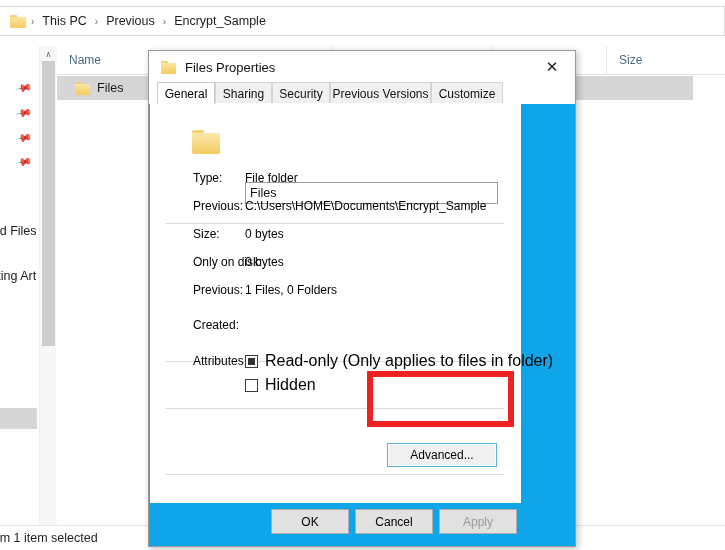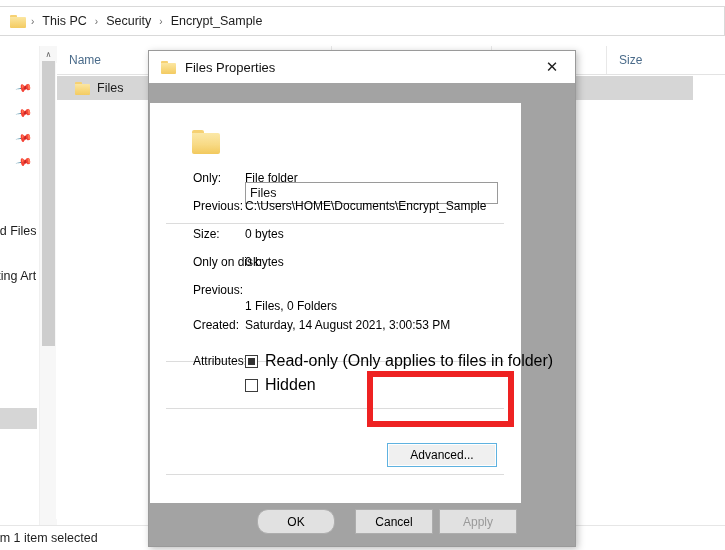--- a/index.html
+++ b/index.html
@@ -190,21 +190,21 @@
     color: #1f1f1f;
     margin-left: -24px;
     white-space: nowrap;
   }
 
   
   #dialog {
     position: absolute;
     left: 148px; top: 50px;
     width: 428px; height: 497px;
-    background: #a3a3a3;
+    background: #0ea5e9;
     border: 1px solid #9a9a9a;
     box-shadow: 2px 2px 7px rgba(0,0,0,0.25);
     box-sizing: border-box;
     font-size: 12px;
     color: #000000;
   }
   #dlg-titlebar {
     position: absolute;
     left: 0; top: 0;
     width: 100%; height: 32px;
@@ -389,35 +389,35 @@
     top: 7px;
     width: 78px; height: 25px;
     background: #e1e1e1;
     border: 1px solid #adadad;
     font-family: "Liberation Sans", sans-serif;
     font-size: 12px;
     color: #000000;
     box-sizing: border-box;
     cursor: default;
   }
-  #btn-ok     { left: 108px; border-radius: 11px; }
+  #btn-ok     { left: 122px; }
   #btn-cancel { left: 206px; }
   #btn-apply  { left: 290px; color: #9a9a9a; }
 </style>
 </head>
 <body>
 
 <div id="explorer">
 
   <div id="addressbar">
     <span id="addr-icon" class="folder-glyph"></span>
     <span class="crumb-sep">›</span>
     <span class="crumb">This PC</span>
     <span class="crumb-sep">›</span>
-    <span class="crumb">Security</span>
+    <span class="crumb">Previous</span>
     <span class="crumb-sep">›</span>
     <span class="crumb">Encrypt_Sample</span>
   </div>
 
   <div id="navpane">
     <div class="nav-item" style="top:4px">
       
     </div>
     <div class="nav-item" style="top:31px">
 
@@ -486,47 +486,53 @@
 </div>
 
 <div id="dialog">
 
   <div id="dlg-titlebar">
     <span id="dlg-icon" class="folder-glyph"></span>
     <span id="dlg-title">Files Properties</span>
     <span id="dlg-close">✕</span>
   </div>
 
+  <div id="tabstrip">
+    <div class="tab active" style="left:8px;  width:58px;">General</div>
+    <div class="tab" style="left:66px; width:57px;">Sharing</div>
+    <div class="tab" style="left:123px;width:58px;">Security</div>
+    <div class="tab" style="left:181px;width:101px;">Previous Versions</div>
+    <div class="tab" style="left:282px;width:72px;">Customize</div>
+  </div>
 
   <div id="dlg-page">
 
     <div id="big-folder"></div>
     <input id="name-input" type="text" value="Files" style="">
 
     <div class="hr" id="hr1"></div>
 
-    <span class="prop-label" style="top:68px">Only:</span>
+    <span class="prop-label" style="top:68px">Type:</span>
     <span class="prop-value" style="top:68px">File folder</span>
 
     <span class="prop-label" style="top:96px">Previous:</span>
     <span class="prop-value" style="top:96px">C:\Users\HOME\Documents\Encrypt_Sample</span>
 
     <span class="prop-label" style="top:124px">Size:</span>
     <span class="prop-value" style="top:124px">0 bytes</span>
 
     <span class="prop-label" style="top:152px">Only on disk:</span>
     <span class="prop-value" style="top:152px">0 bytes</span>
 
     <span class="prop-label" style="top:180px">Previous:</span>
-    <span class="prop-value" style="top:196px">1 Files, 0 Folders</span>
+    <span class="prop-value" style="top:180px">1 Files, 0 Folders</span>
 
     <div class="hr" id="hr2"></div>
 
     <span class="prop-label" style="top:215px">Created:</span>
-    <span class="prop-value" style="top:215px">Saturday, 14 August 2021, 3:00:53 PM</span>
 
     <div class="hr" id="hr3"></div>
 
     <span class="prop-label" id="attr-label">Attributes:</span>
 
     <div class="chk-row" style="top:249px">
       <span class="chk indeterminate"></span>
       <span>Read-only (Only applies to files in folder)</span>
     </div>
 

